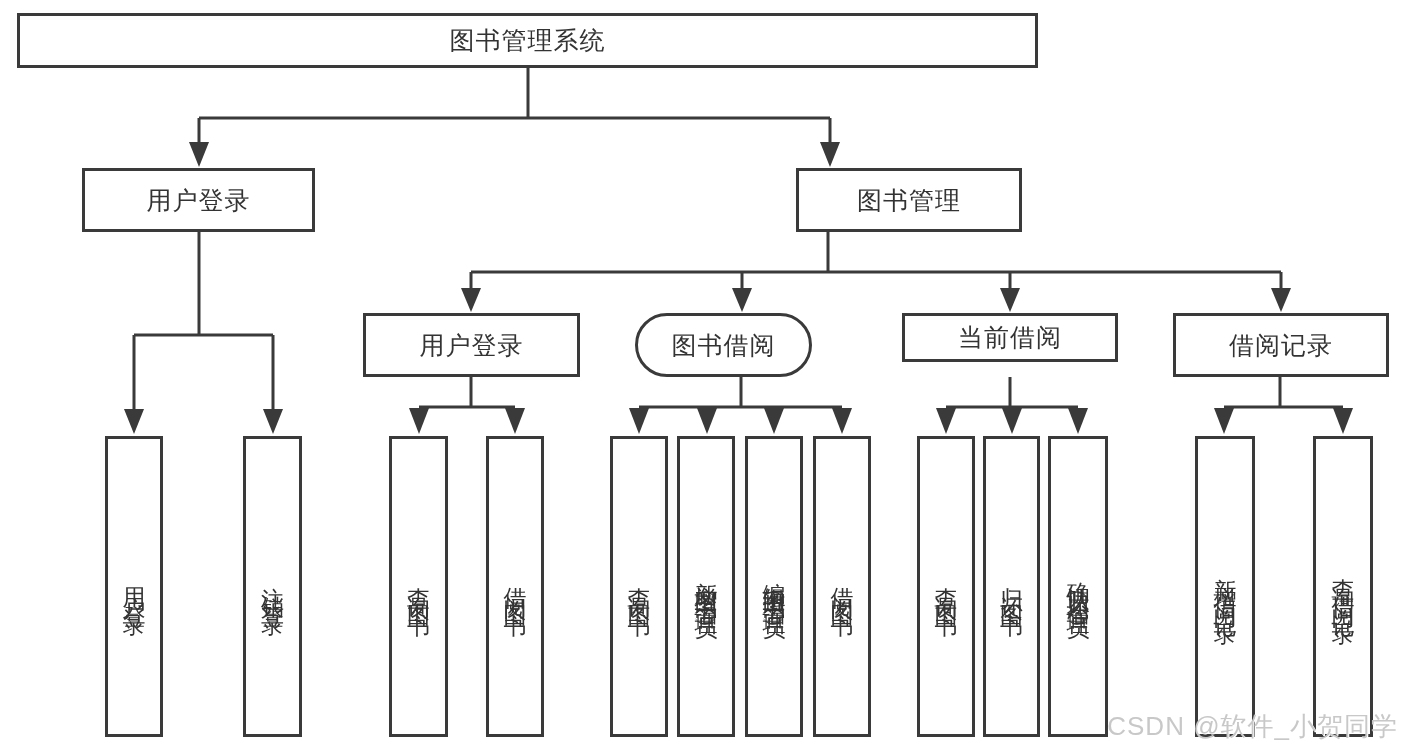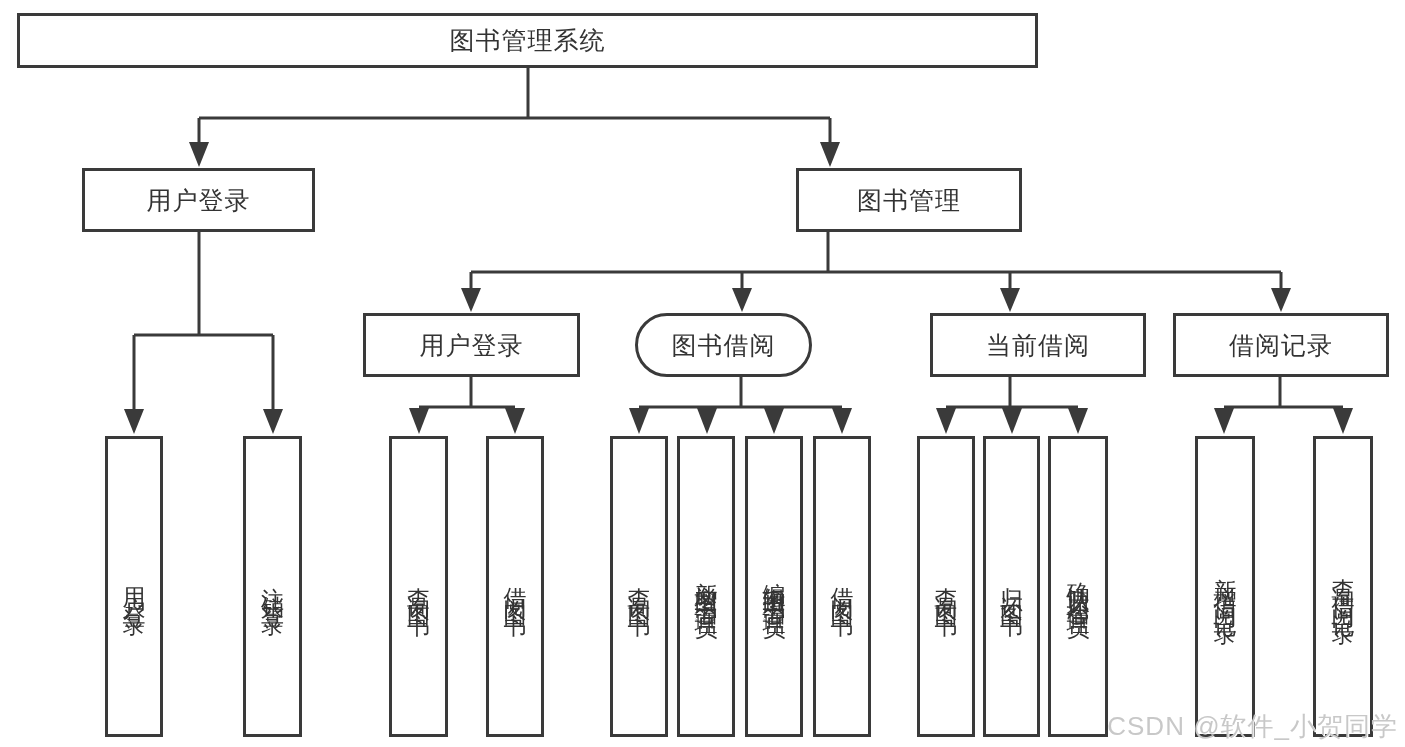--- a/index.html
+++ b/index.html
@@ -115,21 +115,21 @@
     </g>
   </svg>
 
   <div class="node" style="left:17px; top:13px; width:1021px; height:55px;">图书管理系统</div>
 
   <div class="node" style="left:82px; top:168px; width:233px; height:64px;">用户登录</div>
   <div class="node" style="left:753px; top:168px; width:226px; height:64px;margin-left:43px;">图书管理</div>
 
   <div class="node" style="left:363px; top:313px; width:217px; height:64px;">用户登录</div>
   <div class="node" style="left:635px; top:313px; width:177px; height:64px;border-radius:32px;">图书借阅</div>
-  <div class="node" style="left:902px; top:313px; width:216px; height:64px;margin-left:28px;">当前借阅</div>
+  <div class="node" style="left:902px; top:313px; width:216px; height:49px;">当前借阅</div>
   <div class="node" style="left:1173px; top:313px; width:216px; height:64px;">借阅记录</div>
 
   <div class="leaf-box" style="left:105px; width:58px;">
     <span class="vtext">用户登录</span>
   </div>
   <div class="leaf-box" style="left:243px; width:59px;">
     <span class="vtext">注销登录</span>
   </div>
   <div class="leaf-box" style="left:389px; width:59px;">
     <span class="vtext">查询图书</span>

